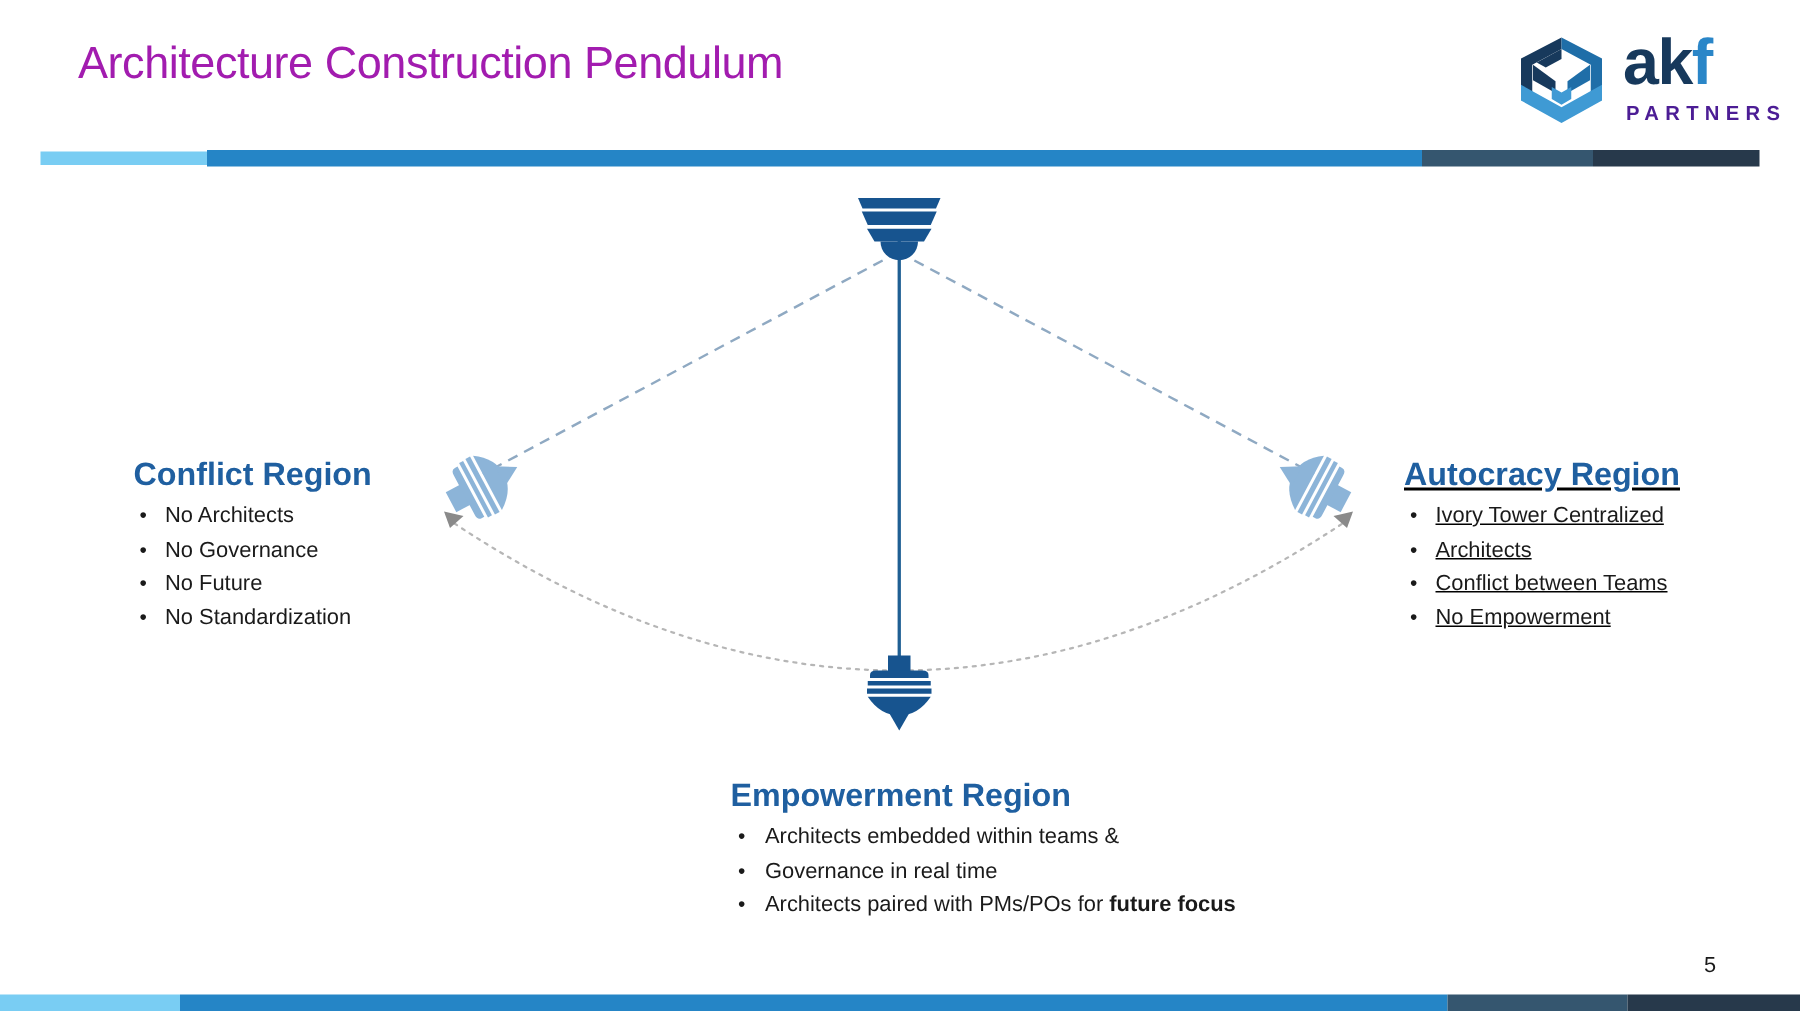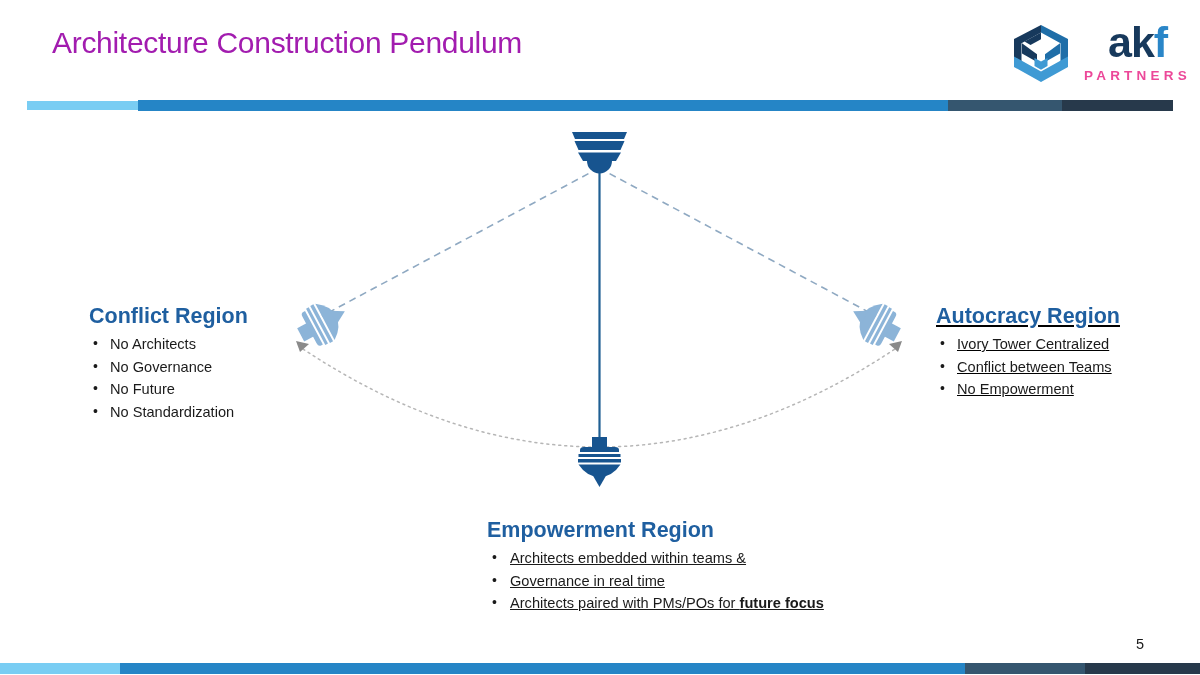--- a/index.html
+++ b/index.html
@@ -45,31 +45,30 @@
   }
   #logo-word {
     position: absolute;
     left: 74px;
     top: 2px;
     font-size: 43px;
     font-weight: bold;
     line-height: 44px;
     letter-spacing: -1px;
     color: #17395c;
-    margin-left: 26px;
   }
   #logo-word .f-blue { color: #2a86c8; }
   #logo-sub {
     position: absolute;
     left: 76px;
     top: 50px;
     font-size: 13.5px;
     font-weight: bold;
     letter-spacing: 4.2px;
-    color: #ec4899;
+    color: #4c1d95;
   }
 
   
   .bar-seg {
     position: absolute;
     height: 9px;
   }
   .bar-seg.tall { height: 11px; }
 
   
@@ -119,21 +118,21 @@
     top: 304px;
     width: 250px;
     text-decoration: underline;
   }
   #empowerment-block {
     position: absolute;
     left: 487px;
     top: 518px;
     width: 400px;
   }
-  #empowerment-block .bullets li { padding-left: 23px; text-decoration: underline; }
+  #empowerment-block .bullets li { padding-left: 23px; }
   #empowerment-block .bullets li::before { left: 5px; }
 
   
   #page-number {
     position: absolute;
     left: 1136px;
     top: 636px;
     font-size: 14.5px;
     color: #1a1a1a;
   }
@@ -231,20 +230,21 @@
       <li>No Governance</li>
       <li>No Future</li>
       <li>No Standardization</li>
     </ul>
   </div>
 
   <div id="autocracy-block">
     <div class="region-heading">Autocracy Region</div>
     <ul class="bullets">
       <li>Ivory Tower Centralized</li>
+      <li>Architects</li>
       <li>Conflict between Teams</li>
       <li>No Empowerment</li>
     </ul>
   </div>
 
   <div id="empowerment-block">
     <div class="region-heading">Empowerment Region</div>
     <ul class="bullets">
       <li>Architects embedded within teams &amp;</li>
       <li>Governance in real time</li>

